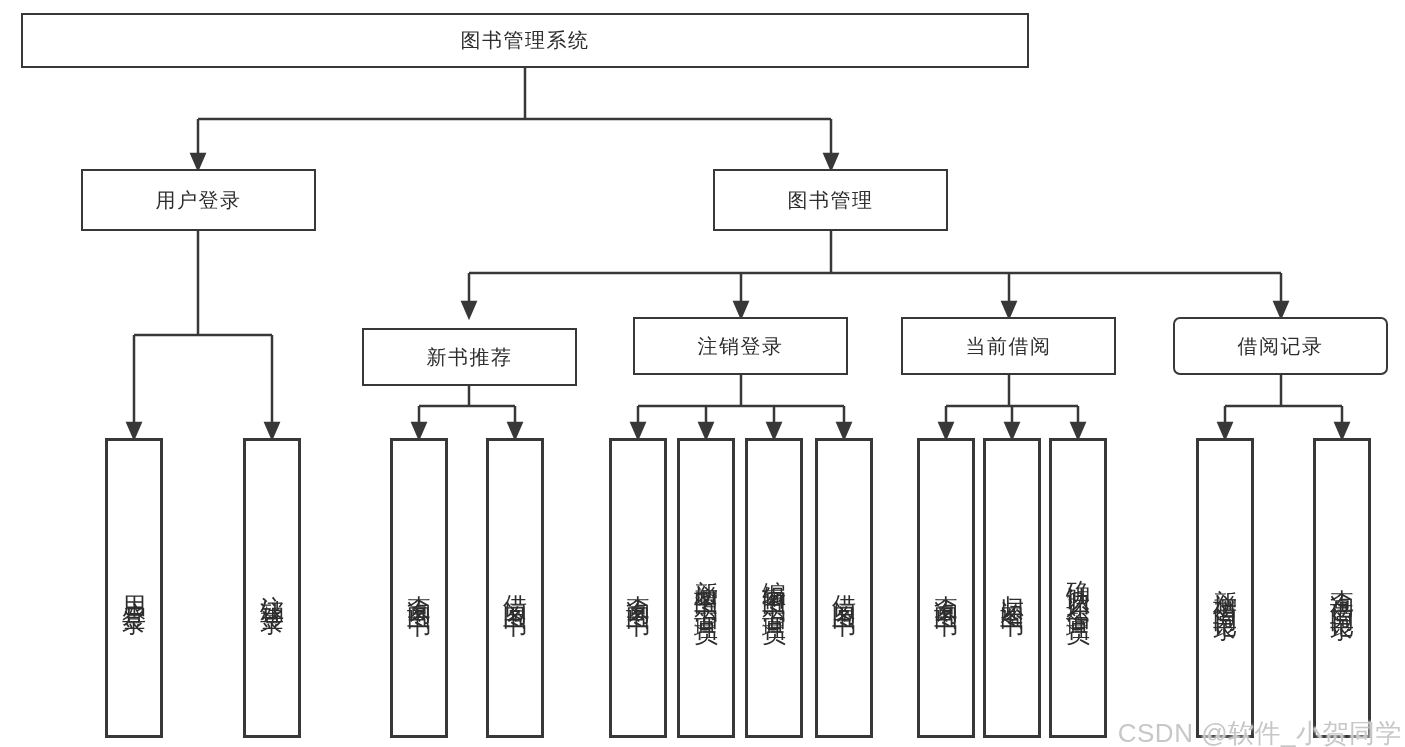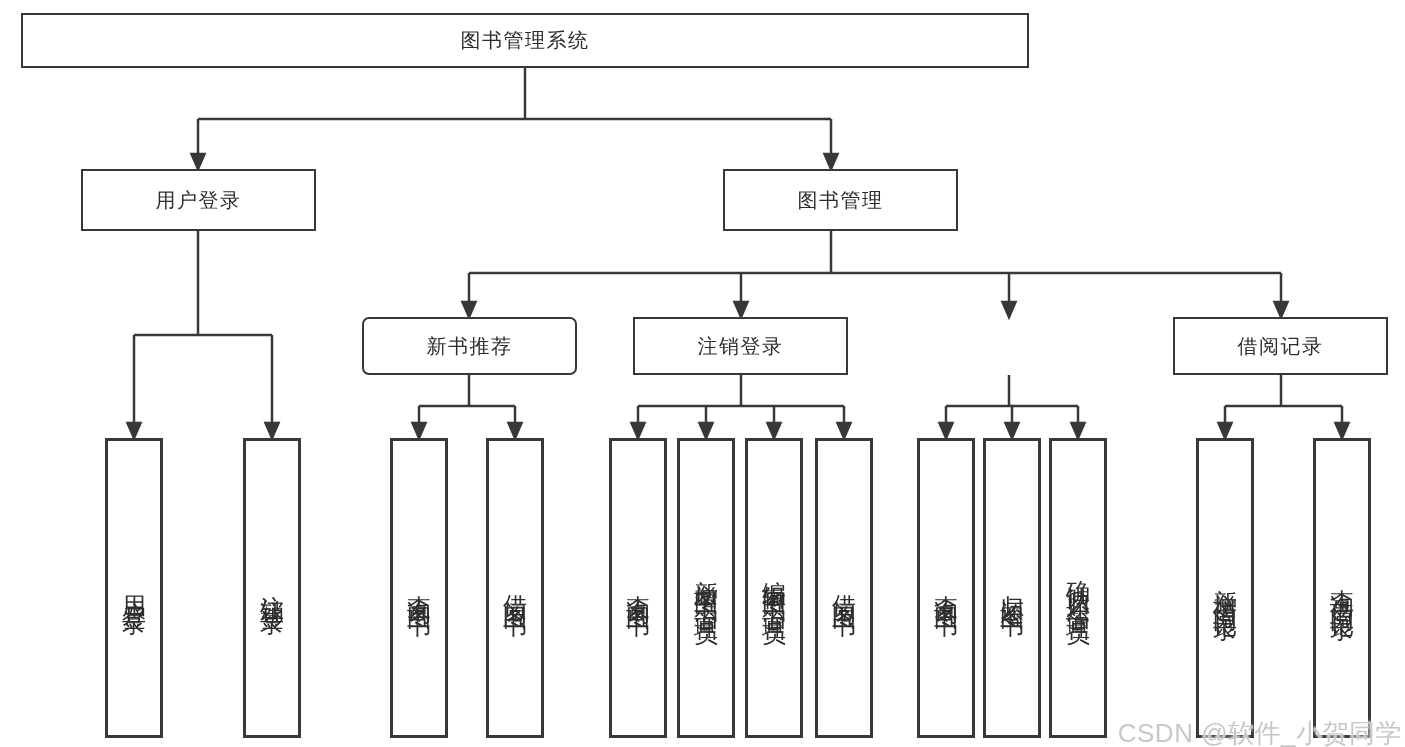--- a/index.html
+++ b/index.html
@@ -104,31 +104,34 @@
     </g>
   </svg>
 
   <div class="node" style="left:21px; top:13px; width:1008px; height:55px;">
     <span class="hlabel">图书管理系统</span>
   </div>
 
   <div class="node" style="left:81px; top:169px; width:235px; height:62px;">
     <span class="hlabel">用户登录</span>
   </div>
-  <div class="node" style="left:713px; top:169px; width:235px; height:62px;margin-left:10px;">
+  <div class="node" style="left:713px; top:169px; width:235px; height:62px;">
     <span class="hlabel">图书管理</span>
   </div>
 
-  <div class="node" style="left:362px; top:317px; width:215px; height:58px;border-radius:7px;">
+  <div class="node" style="left:362px; top:328px; width:215px; height:58px;">
     <span class="hlabel">新书推荐</span>
   </div>
   <div class="node" style="left:633px; top:317px; width:215px; height:58px;">
     <span class="hlabel">注销登录</span>
   </div>
-  <div class="node" style="left:1173px; top:317px; width:215px; height:58px;">
+  <div class="node" style="left:901px; top:317px; width:215px; height:58px;">
+    <span class="hlabel">当前借阅</span>
+  </div>
+  <div class="node" style="left:1173px; top:317px; width:215px; height:58px;border-radius:7px;">
     <span class="hlabel">借阅记录</span>
   </div>
 
   <div class="node leaf" style="left:105px; top:438px; width:58px; height:300px;">
     <span class="vlabel">用户登录</span>
   </div>
   <div class="node leaf" style="left:243px; top:438px; width:58px; height:300px;">
     <span class="vlabel">注销登录</span>
   </div>
 

